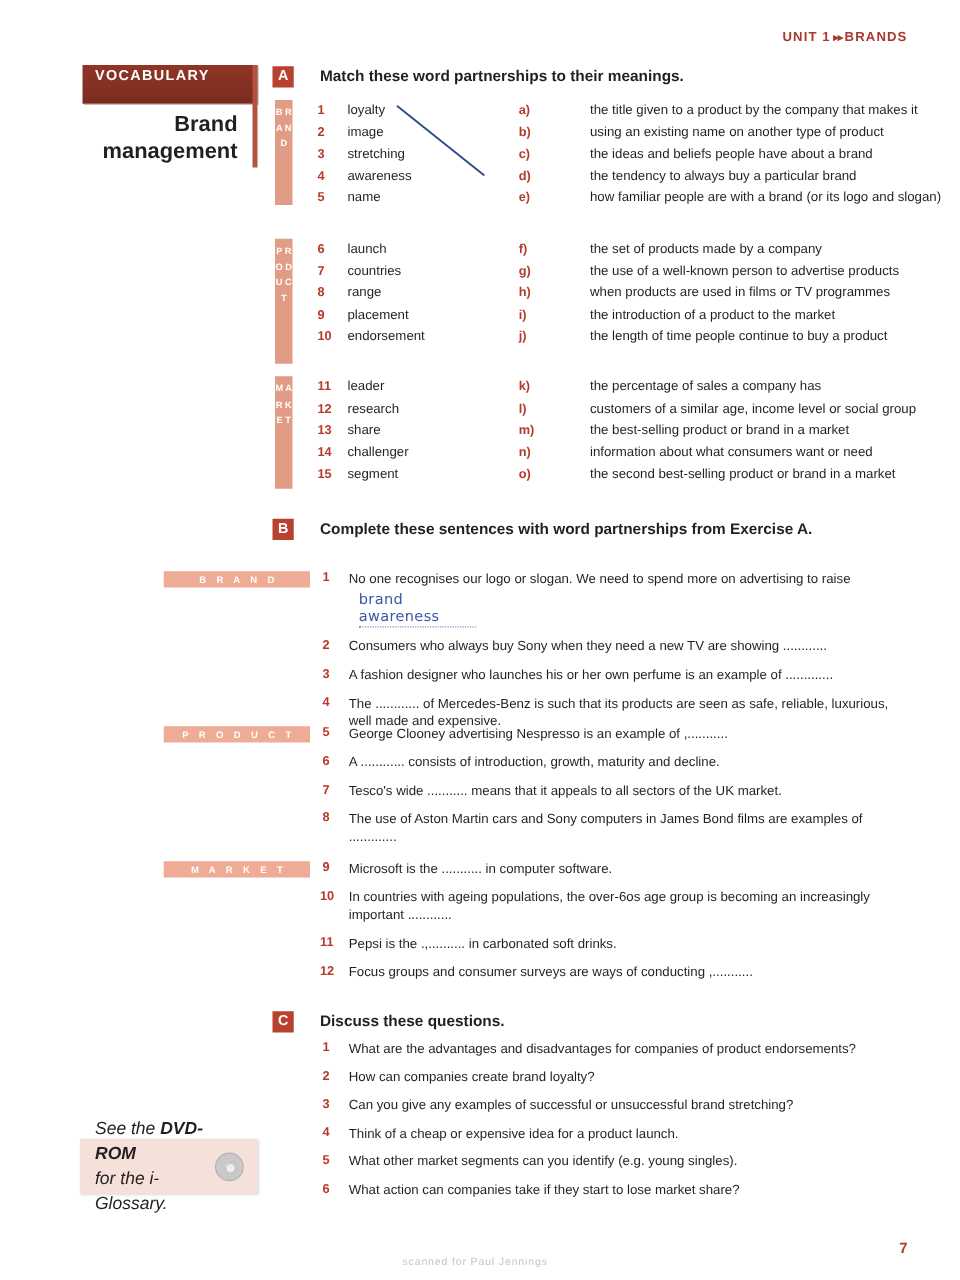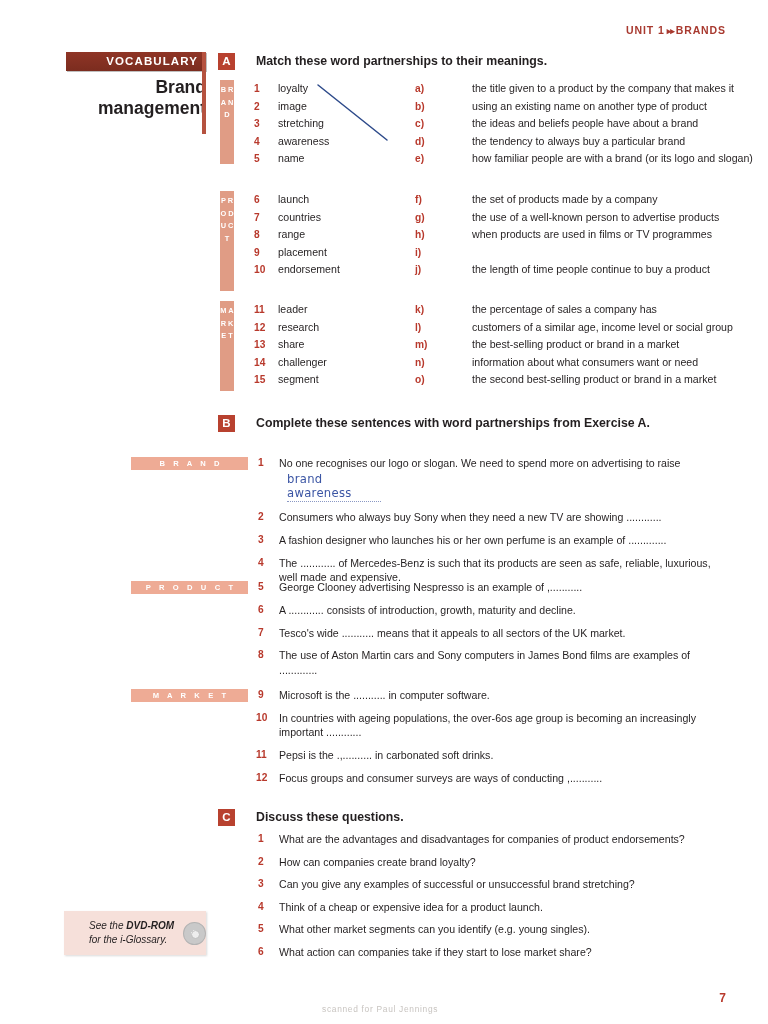--- a/index.html
+++ b/index.html
@@ -40,40 +40,40 @@
     top: 52px;
     width: 140px;
     text-align: right;
   }
   .vocab-banner {
     background: linear-gradient(180deg, #8f3526 0%, #7b2c1f 100%);
     color: #ffffff;
     font-size: 11.5px;
     font-weight: bold;
     letter-spacing: 1.1px;
-    padding: 3px 8px 4px 10px;
-    text-align: right;
+    padding: 3px 8px 16px 10px;
+    text-align: left;
     position: relative;
     box-shadow: 1px 1px 0 rgba(0,0,0,0.25);
   }
   .vocab-rule {
     position: absolute;
     left: 202px;
     top: 52px;
     width: 4px;
     height: 82px;
     background: #b5523f;
   }
   .vocab-title {
     font-size: 17.5px;
     font-weight: bold;
     line-height: 1.18;
     margin-top: 6px;
     color: #231f20;
-    padding-right: 0;
+    padding-right: 16px;
   }
 
   
   .ex-badge {
     position: absolute;
     width: 17px;
     height: 17px;
     background: #b8412f;
     color: #ffffff;
     font-size: 11.5px;
@@ -226,25 +226,25 @@
     left: 64px;
     top: 911px;
     width: 142px;
     height: 44px;
     background: #f6e0da;
     display: flex;
     align-items: center;
     box-shadow: 1px 1px 2px rgba(0,0,0,0.15);
   }
   .dvd-text {
-    font-size: 10px;
+    font-size: 14px;
     font-style: italic;
     line-height: 1.42;
     color: #231f20;
-    padding-left: 25px;
+    padding-left: 12px;
     width: 96px;
   }
   .dvd-text b { font-weight: bold; }
   .dvd-disc {
     width: 21px; height: 21px;
     border-radius: 50%;
     background: radial-gradient(circle, #ffffff 0 22%, #c9c9c9 24% 100%);
     border: 1px solid #b3b3b3;
     position: relative;
   }
@@ -349,20 +349,21 @@
   <div class="match-row">
     <span class="m-num">8</span>
     <span class="m-term">range</span>
     <span class="m-let">h)</span>
     <span class="m-def">when products are used in films or TV programmes</span>
   </div>
   <div class="match-row">
     <span class="m-num">9</span>
     <span class="m-term">placement</span>
     <span class="m-let">i)</span>
+    <span class="m-def">the introduction of a product to the market</span>
   </div>
   <div class="match-row">
     <span class="m-num">10</span>
     <span class="m-term">endorsement</span>
     <span class="m-let">j)</span>
     <span class="m-def">the length of time people continue to buy a product</span>
   </div>
 </div>
 
 <div class="match-group" style="left:254px; top:301px; width:480px;">

